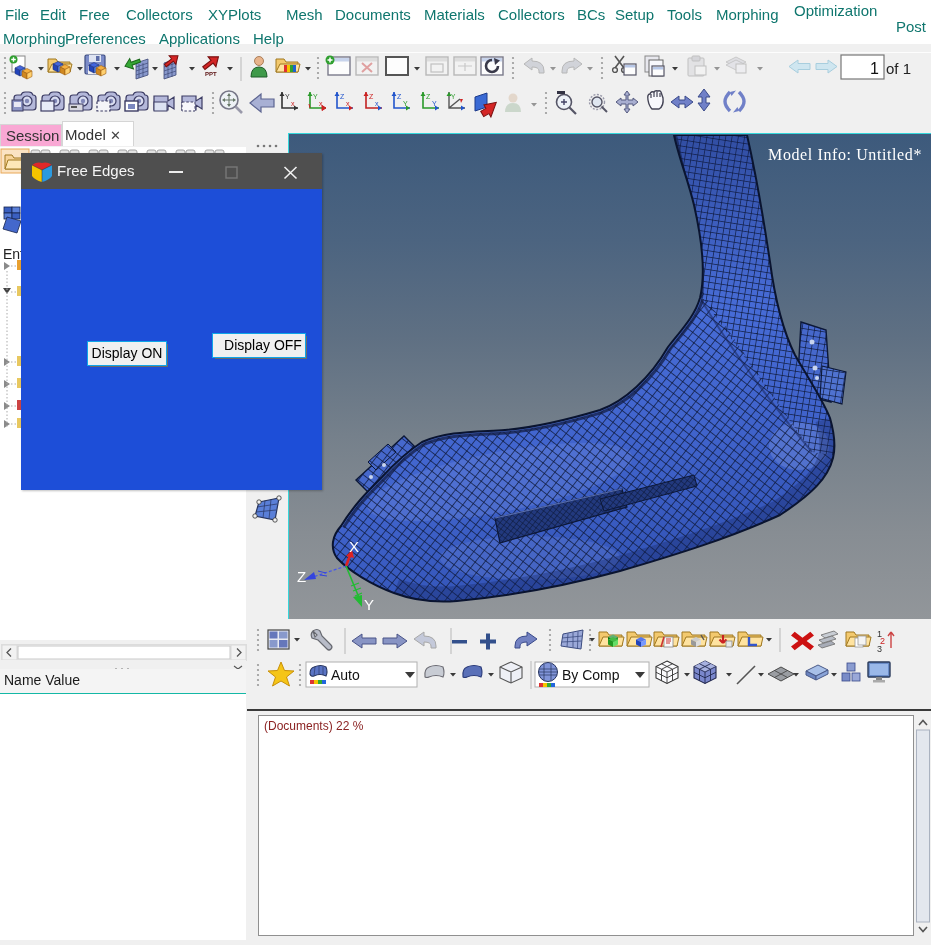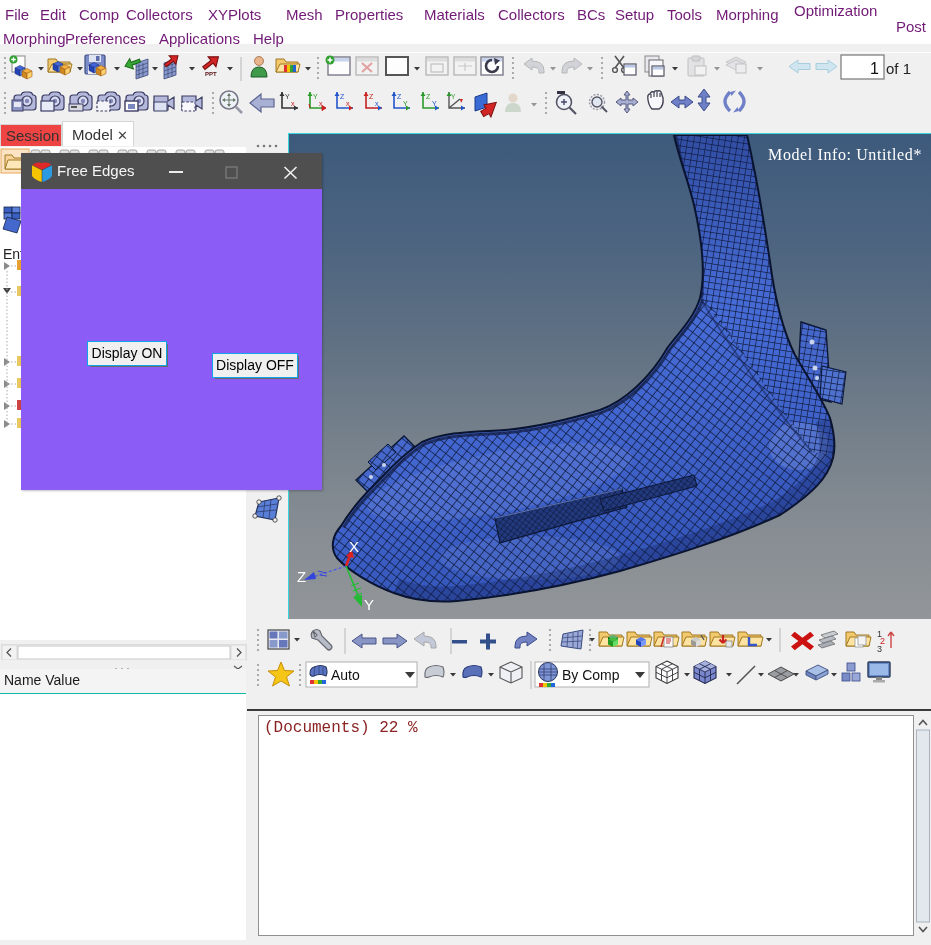--- a/index.html
+++ b/index.html
@@ -1,59 +1,59 @@
 <!DOCTYPE html>
 <html><head>
 <meta charset="utf-8">
 <style>
 html,body{margin:0;padding:0;}
 body{width:931px;height:945px;position:relative;overflow:hidden;
   font-family:"Liberation Sans",sans-serif;background:#f0f0f0;}
 .abs{position:absolute;}
 
-#menubar{left:0;top:0;width:931px;height:44px;background:#ffffff;color:#701a75;font-size:15px;}
+#menubar{left:0;top:0;width:931px;height:44px;background:#ffffff;color:#0f766e;font-size:15px;}
 
 #toolbars{left:0;top:52px;width:931px;height:70px;background:#f0f0f0;border-top:1px solid #fdfdfd;}
 
 #lpanel{left:0;top:122px;width:247px;height:819px;background:#f0f0f0;}
-#tabSession{left:0;top:124px;width:60px;height:21px;background:#ef4444;border:1px solid #d5d5d5;border-bottom:none;font-size:15px;color:#333;}
+#tabSession{left:0;top:124px;width:60px;height:21px;background:#f9a8d4;border:1px solid #d5d5d5;border-bottom:none;font-size:15px;color:#333;}
 #tabModel{left:62px;top:121px;width:70px;height:24px;background:#ffffff;border:1px solid #d5d5d5;border-bottom:none;font-size:15px;color:#333;}
 #treearea{left:0;top:147px;width:246px;height:493px;background:#ffffff;}
 #lscroll{left:1px;top:644px;width:244px;height:15px;background:#f0f0f0;border:1px solid #dcdcdc;}
 #lsplit{left:0;top:660px;width:246px;height:9px;background:#f0f0f0;}
 #nvheader{left:0;top:669px;width:246px;height:24px;background:#f4f4f4;border-bottom:1px solid #14b8a6;font-size:14px;color:#1a1a1a;}
 #nvbody{left:0;top:694px;width:246px;height:246px;background:#ffffff;}
 #lpanelborder{left:249px;top:122px;width:1.5px;height:819px;background:#555;}
 
 #vpcontainer{left:247px;top:122px;width:684px;height:503px;background:#f0f0f0;}
 #graphics{left:288px;top:133px;width:642px;height:486px;border:1px solid #35d8dc;
   background:linear-gradient(#3d5a7c 0%, #4c6480 22%, #5f7083 42%, #75808b 62%, #878d93 82%, #92969a 100%);}
 #modelinfo{right:9px;top:146px;color:#ffffff;font-size:16px;letter-spacing:.6px;font-family:Liberation Serif, serif;}
 
 #btoolbars{left:247px;top:619px;width:684px;height:93px;background:#f0f0f0;}
 
 #consolearea{left:247px;top:709px;width:684px;height:236px;background:#f0f0f0;border-top:2px solid #3a3a3a;}
 #consolebox{left:258px;top:715px;width:654px;height:219px;background:#ffffff;border:1px solid #909090;}
-#consoletext{left:5px;top:3px;font-family:Liberation Mono, monospace;font-size:16px;color:#8b2323;}
-
-#dialog{left:21px;top:153px;width:301px;height:337px;background:#8b5cf6;z-index:50;box-shadow:1px 1px 2px rgba(0,0,0,.25);}
+#consoletext{left:5px;top:3px;font-family:Liberation Sans, sans-serif;font-size:12px;color:#8b2323;}
+
+#dialog{left:21px;top:153px;width:301px;height:337px;background:#1d4ed8;z-index:50;box-shadow:1px 1px 2px rgba(0,0,0,.25);}
 #dlgtitle{position:absolute;left:0;top:0;width:301px;height:36px;background:#4f4f4f;}
 #dlgname{position:absolute;left:36px;top:9px;color:#f5f5f5;font-size:15px;}
 .dlgbtn{position:absolute;background:#f0f0f0;border:1px solid #0ea5e9;box-shadow:2px 2px 0 -1px #6a6a6a;font-size:14px;color:#000;text-align:center;line-height:22px;margin-left:16px;}
 </style>
 </head>
 <body>
 <div class="abs" id="menubar">
   <span class="abs" style="left:5px;top:6px">File</span>
     <span class="abs" style="left:40px;top:6px">Edit</span>
-    <span class="abs" style="left:79px;top:6px">Comp</span>
+    <span class="abs" style="left:79px;top:6px">Free</span>
     <span class="abs" style="left:126px;top:6px">Collectors</span>
     <span class="abs" style="left:208px;top:6px">XYPlots</span>
     <span class="abs" style="left:286px;top:6px">Mesh</span>
-    <span class="abs" style="left:335px;top:6px">Properties</span>
+    <span class="abs" style="left:335px;top:6px">Documents</span>
     <span class="abs" style="left:424px;top:6px">Materials</span>
     <span class="abs" style="left:498px;top:6px">Collectors</span>
     <span class="abs" style="left:577px;top:6px">BCs</span>
     <span class="abs" style="left:615px;top:6px">Setup</span>
     <span class="abs" style="left:667px;top:6px">Tools</span>
     <span class="abs" style="left:716px;top:6px">Morphing</span>
     <span class="abs" style="left:794px;top:2px">Optimization</span>
     <span class="abs" style="left:896px;top:18px">Post</span>
   <span class="abs" style="left:3px;top:30px">Morphing</span>
     <span class="abs" style="left:65px;top:30px">Preferences</span>
@@ -353,21 +353,21 @@
         <path d="M16 2 Q21 7 21 11.5 Q21 16 16 21" fill="none" stroke="#7080c8" stroke-width="3.4"></path>
         <path d="M7 2 l6 -1.5 l-4.5 5.5 Z M16 21 l-6 1.5 l4.5 -5.5 Z" fill="#7080c8"></path>
       </g>
 </svg></div>
 
 <div class="abs" id="lpanel"></div>
 <div class="abs" id="tabSession">
     <div style="margin:2px 0 0 5px">Session</div>
   </div>
 <div class="abs" id="tabModel">
-    <div style="margin:4px 0 0 9px;white-space:nowrap">Model <span style="font-size:13px;color:#444">✕</span></div>
+    <div style="margin:4px 0 0 2px;white-space:nowrap">Model <span style="font-size:13px;color:#444">✕</span></div>
   </div>
 <div class="abs" id="treearea"><svg width="246" height="493">
 
   <g transform="translate(0,1)">
     <rect x="1" y="1" width="28" height="24" fill="#fbe3c3" stroke="#e8a858" stroke-width="1"></rect>
     <path d="M5 7 L12 7 L14 10 L25 10 L25 21 L5 21 Z" fill="#f8d49a" stroke="#a07820" stroke-width="1"></path>
     <path d="M5 21 L8 12 L27 12 L25 21 Z" fill="#fde7b8" stroke="#a07820" stroke-width="1"></path>
     <g fill="#e3e3e3" stroke="#9a9a9a" stroke-width="0.9">
       <rect x="31" y="2" width="9" height="9" rx="2"></rect>
           <rect x="41" y="2" width="9" height="9" rx="2"></rect>
@@ -791,14 +791,14 @@
     </g>
 
     <rect x="148" y="18" width="14" height="2" fill="#ededed"></rect>
 
     <rect x="205" y="14" width="11" height="11" fill="none" stroke="#787878" stroke-width="1.4"></rect>
 
     <path d="M263.5 14 L275.5 25.5 M275.5 14 L263.5 25.5" stroke="#f0f0f0" stroke-width="1.6" fill="none"></path>
   </svg>
   <div id="dlgname">Free Edges</div>
   <div class="dlgbtn" style="left:50px;top:188px;width:78px;height:23px;">Display ON</div>
-  <div class="dlgbtn" style="left:175px;top:200px;width:84px;height:23px;">Display OFF</div>
+  <div class="dlgbtn" style="left:175px;top:180px;width:84px;height:23px;padding-left:8px;">Display OFF</div>
 </div>
 
 </body></html>

